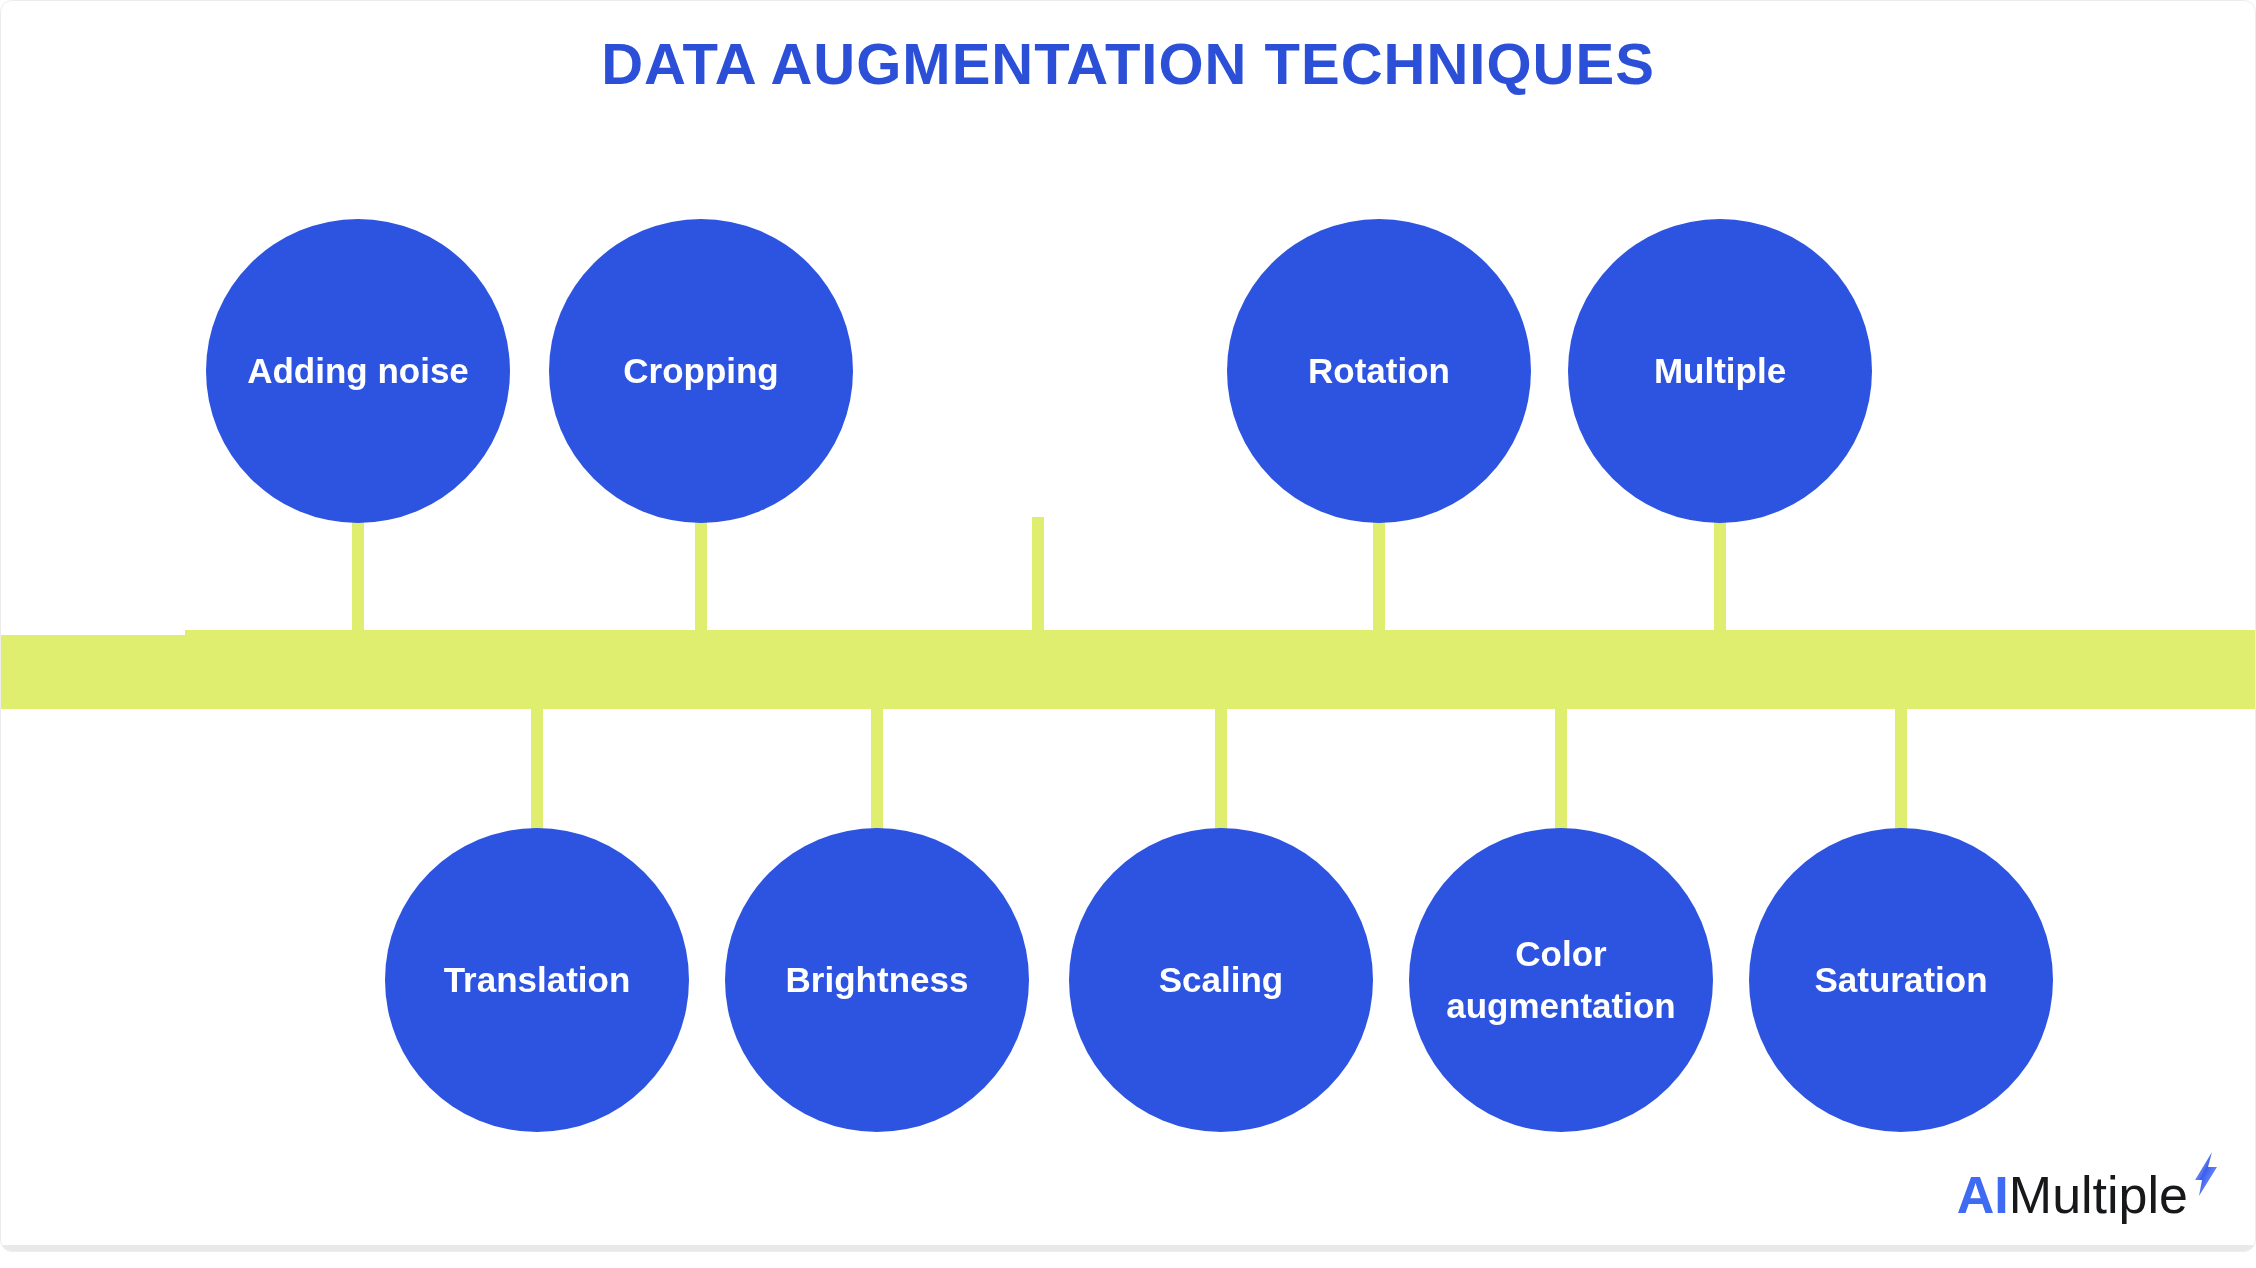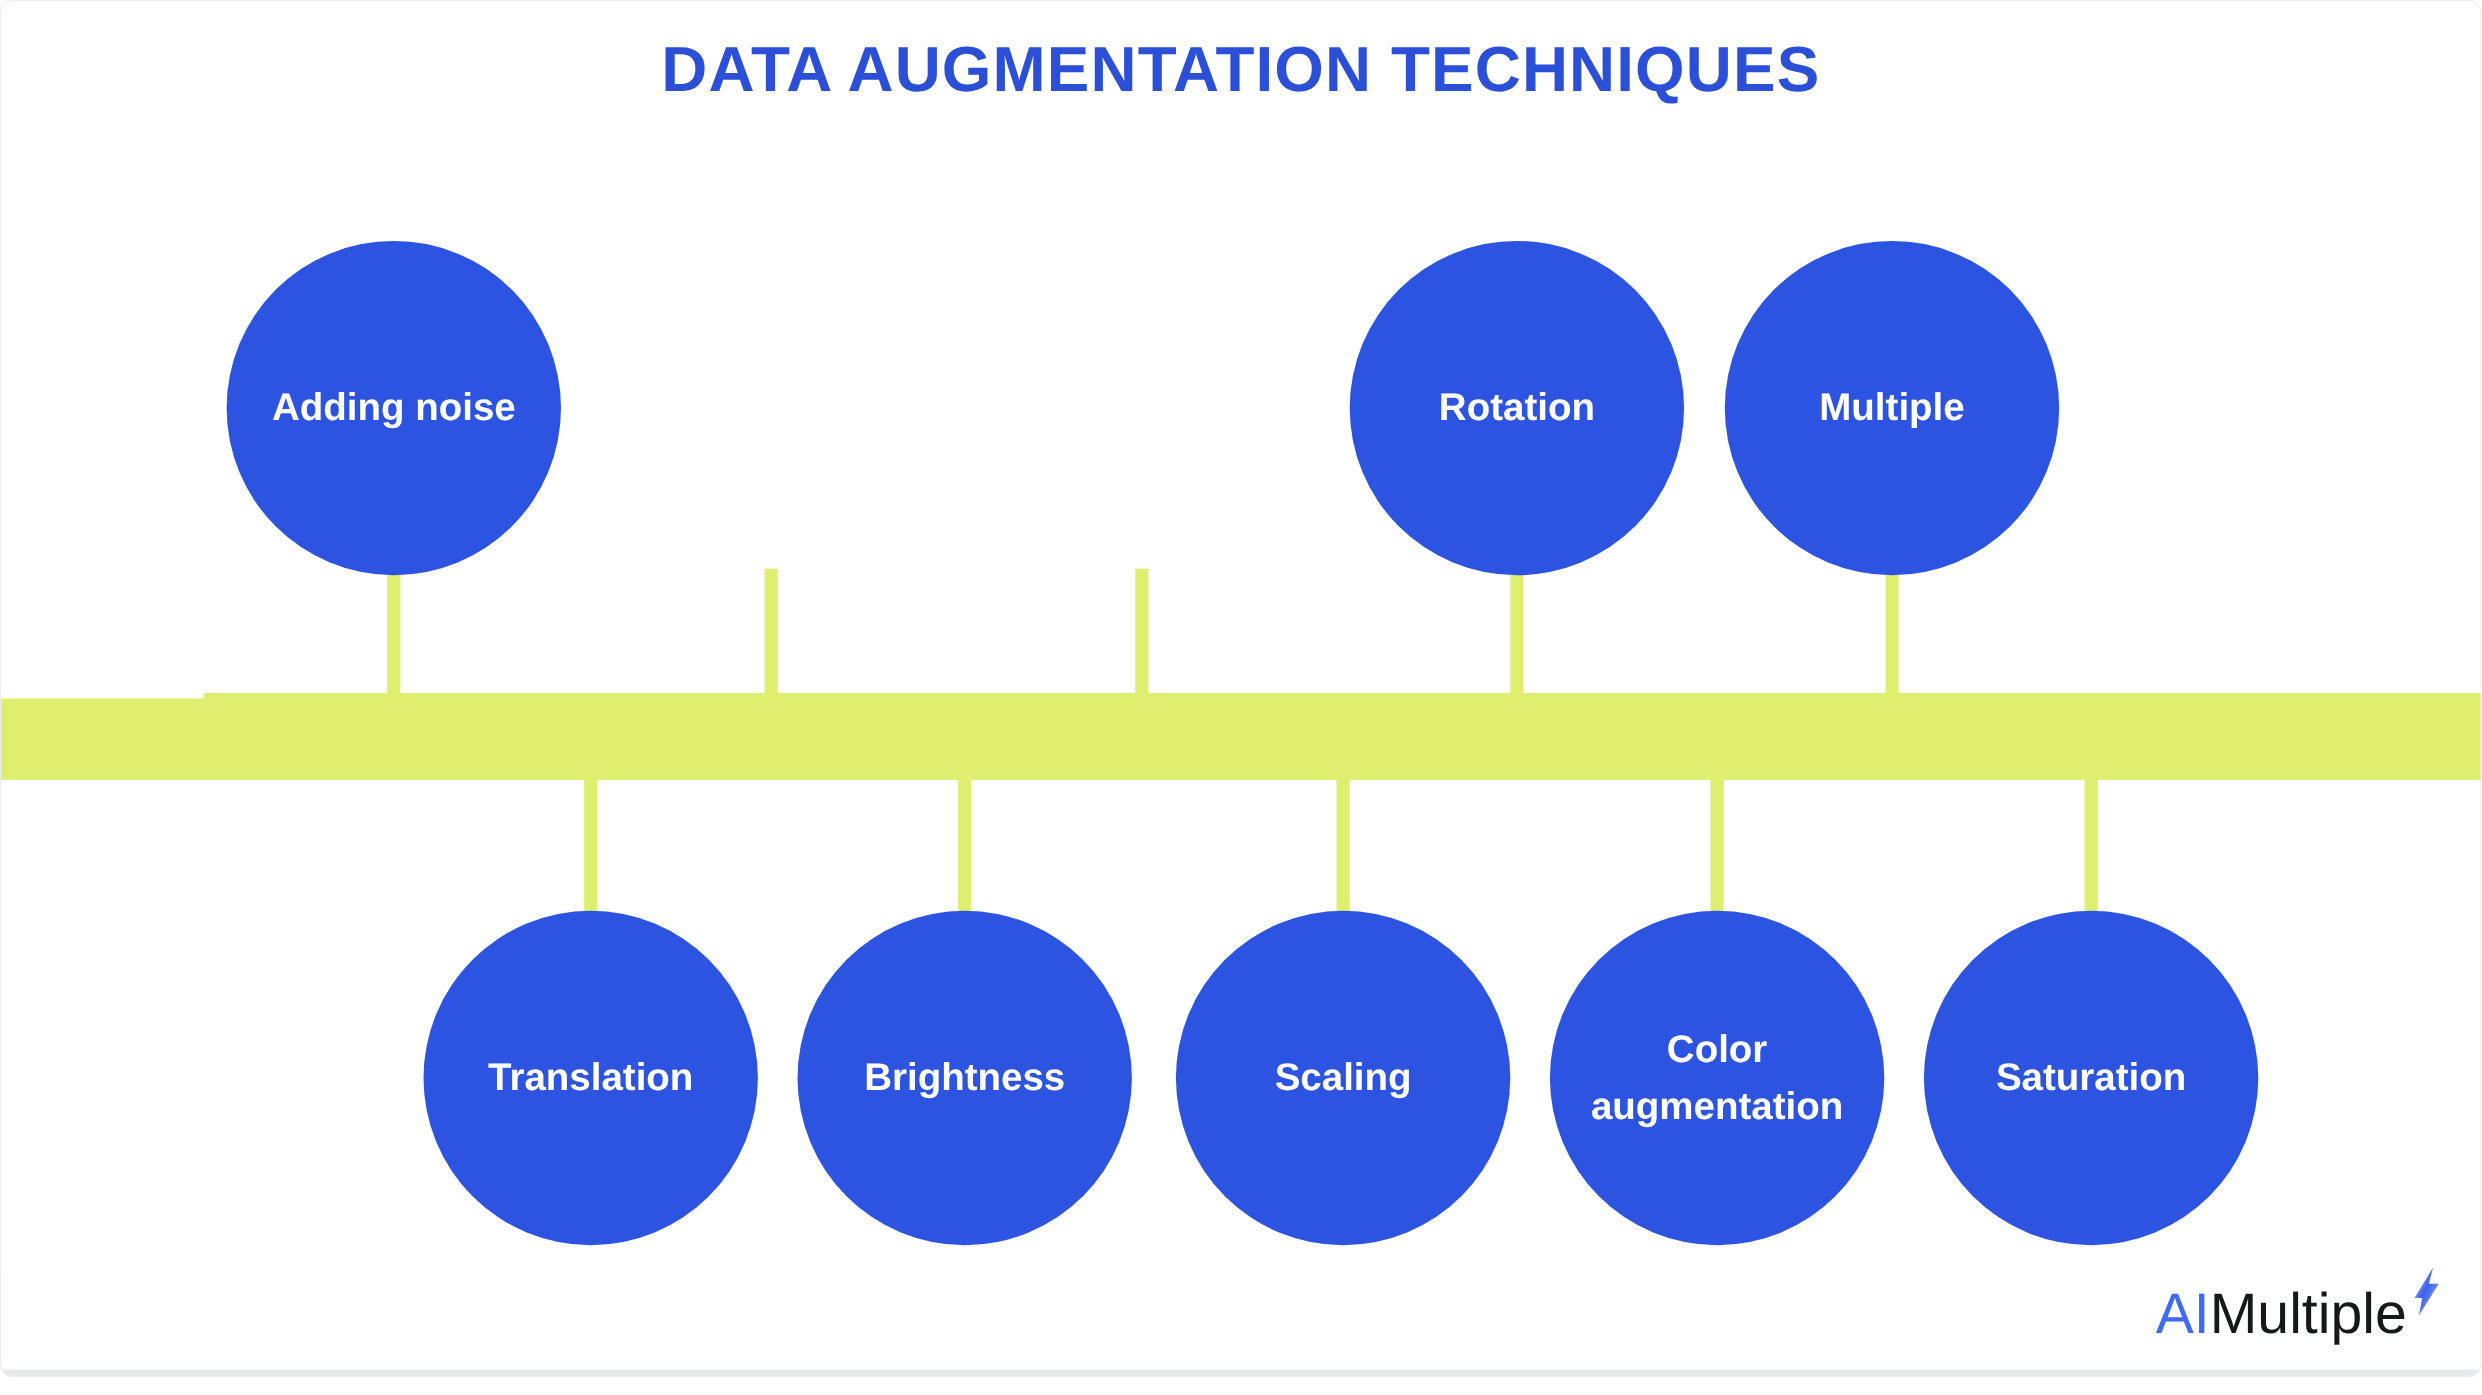--- a/index.html
+++ b/index.html
@@ -54,21 +54,21 @@
   .row-bottom { top:827px; }
   .logo {
     position:absolute;
     right:34px; bottom:28px;
     display:flex;
     align-items:flex-start;
     font-size:52px;
     line-height:1.05;
     letter-spacing:0px;
   }
-  .logo .ai   { color:var(--logo_blue,#3e6bf2); font-weight:400; }
+  .logo .ai   { color:var(--logo_blue,#3e6bf2); font-weight:700; }
   .logo .rest { color:var(--logo_dark,#17181a); font-weight:500; }
   .logo svg   { margin-left:3px; margin-top:-16px; }
   .bottom-strip {
     position:absolute;
     left:0; right:0; bottom:0;
     height:6px;
     background:#e8e9eb;
     border-radius:0 0 12px 12px;
   }
 </style>
@@ -89,20 +89,23 @@
   <div class="stem top" style="left:1713px"></div>
 
   <div class="stem bottom" style="left:530px"></div>
   <div class="stem bottom" style="left:870px"></div>
   <div class="stem bottom" style="left:1214px"></div>
   <div class="stem bottom" style="left:1554px"></div>
   <div class="stem bottom" style="left:1894px"></div>
 
   <div class="circle row-top" style="left:205px">
     <span>Adding noise</span>
+  </div>
+  <div class="circle row-top" style="left:548px">
+    <span>Cropping</span>
   </div>
   <div class="circle row-top" style="left:1226px">
     <span>Rotation</span>
   </div>
   <div class="circle row-top" style="left:1567px">
     <span>Multiple</span>
   </div>
 
   <div class="circle row-bottom" style="left:384px">
     <span>Translation</span>

